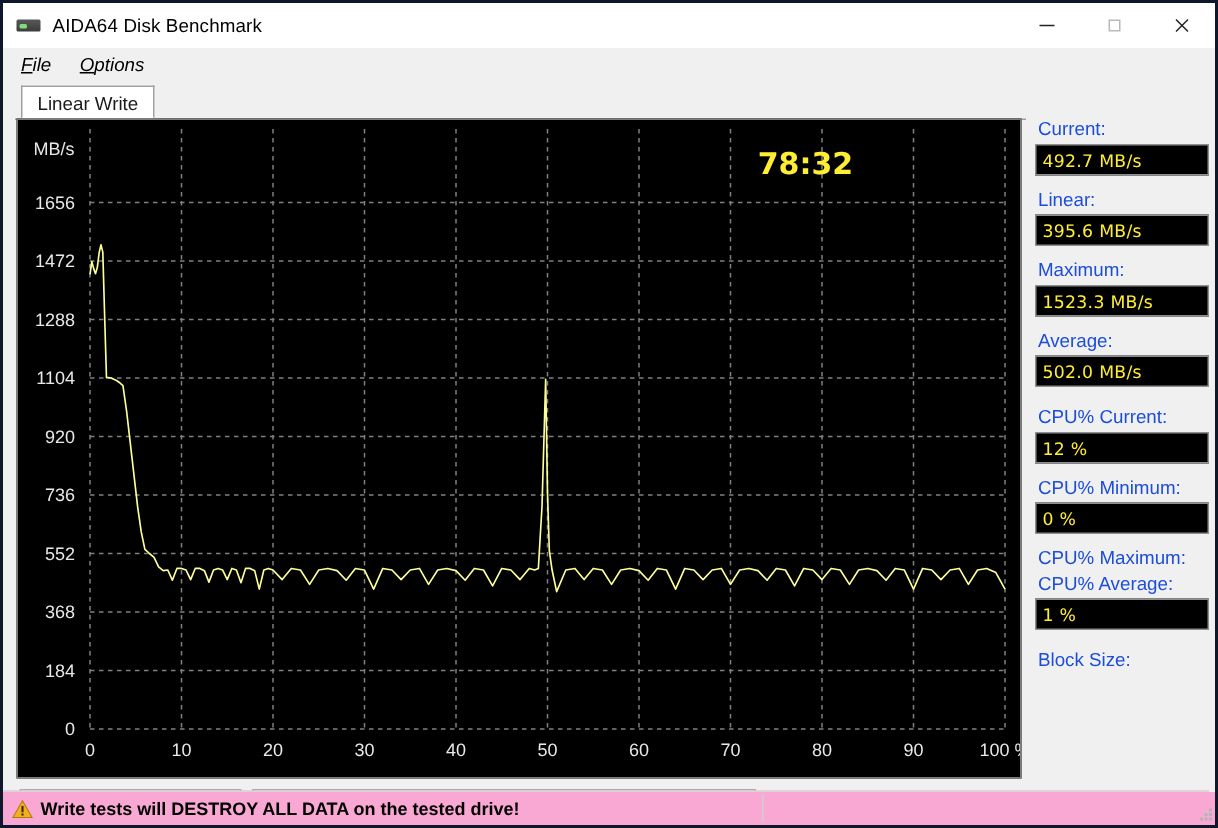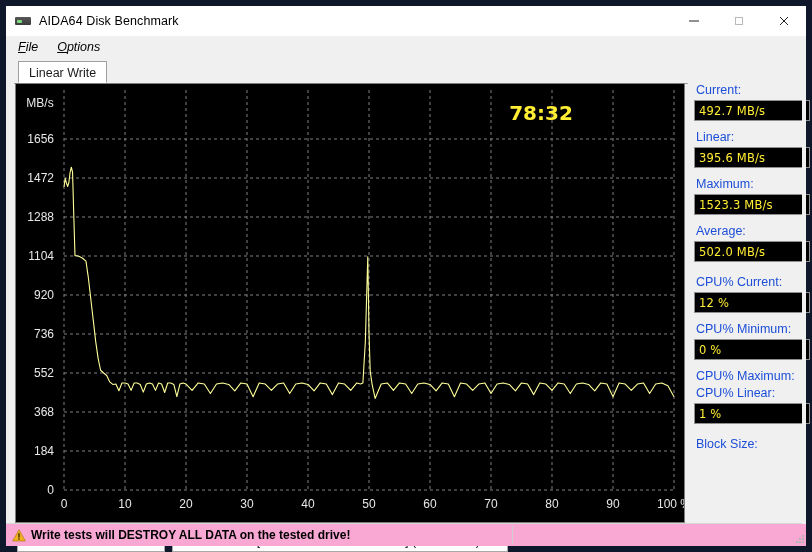--- a/index.html
+++ b/index.html
@@ -13,21 +13,21 @@
     overflow: hidden;
     font-family: "Liberation Sans", sans-serif;
     font-size: 12px;
     color: #1a1a1a;
   }
   .window {
     position: relative;
     width: 812px;
     height: 552px;
     box-sizing: border-box;
-    border: 6px solid #0f172a;
+    border: 2px solid #0f172a;
     background: #f0f0f0;
     display: flex;
     flex-direction: column;
   }
   
   .titlebar {
     height: 30px;
     flex: 0 0 30px;
     background: #ffffff;
     display: flex;
@@ -370,21 +370,21 @@
         </div>
         <div class="stat-label">CPU% Current:</div>
         <div class="stat-box">
           <span class="stat-value">12 %</span>
         </div>
         <div class="stat-label">CPU% Minimum:</div>
         <div class="stat-box">
           <span class="stat-value">0 %</span>
         </div>
         <div class="stat-label">CPU% Maximum:</div>
-        <div class="stat-label">CPU% Linear:</div>
+        <div class="stat-label">CPU% Average:</div>
         <div class="stat-box gap-extra">
           <span class="stat-value">1 %</span>
         </div>
         <div class="stat-label">Block Size:</div>
       </div>
 
     <div class="bottom-area">
       <div class="combo" id="combo-test">
         <span>Linear Write</span>
         <span class="combo-arrow">

